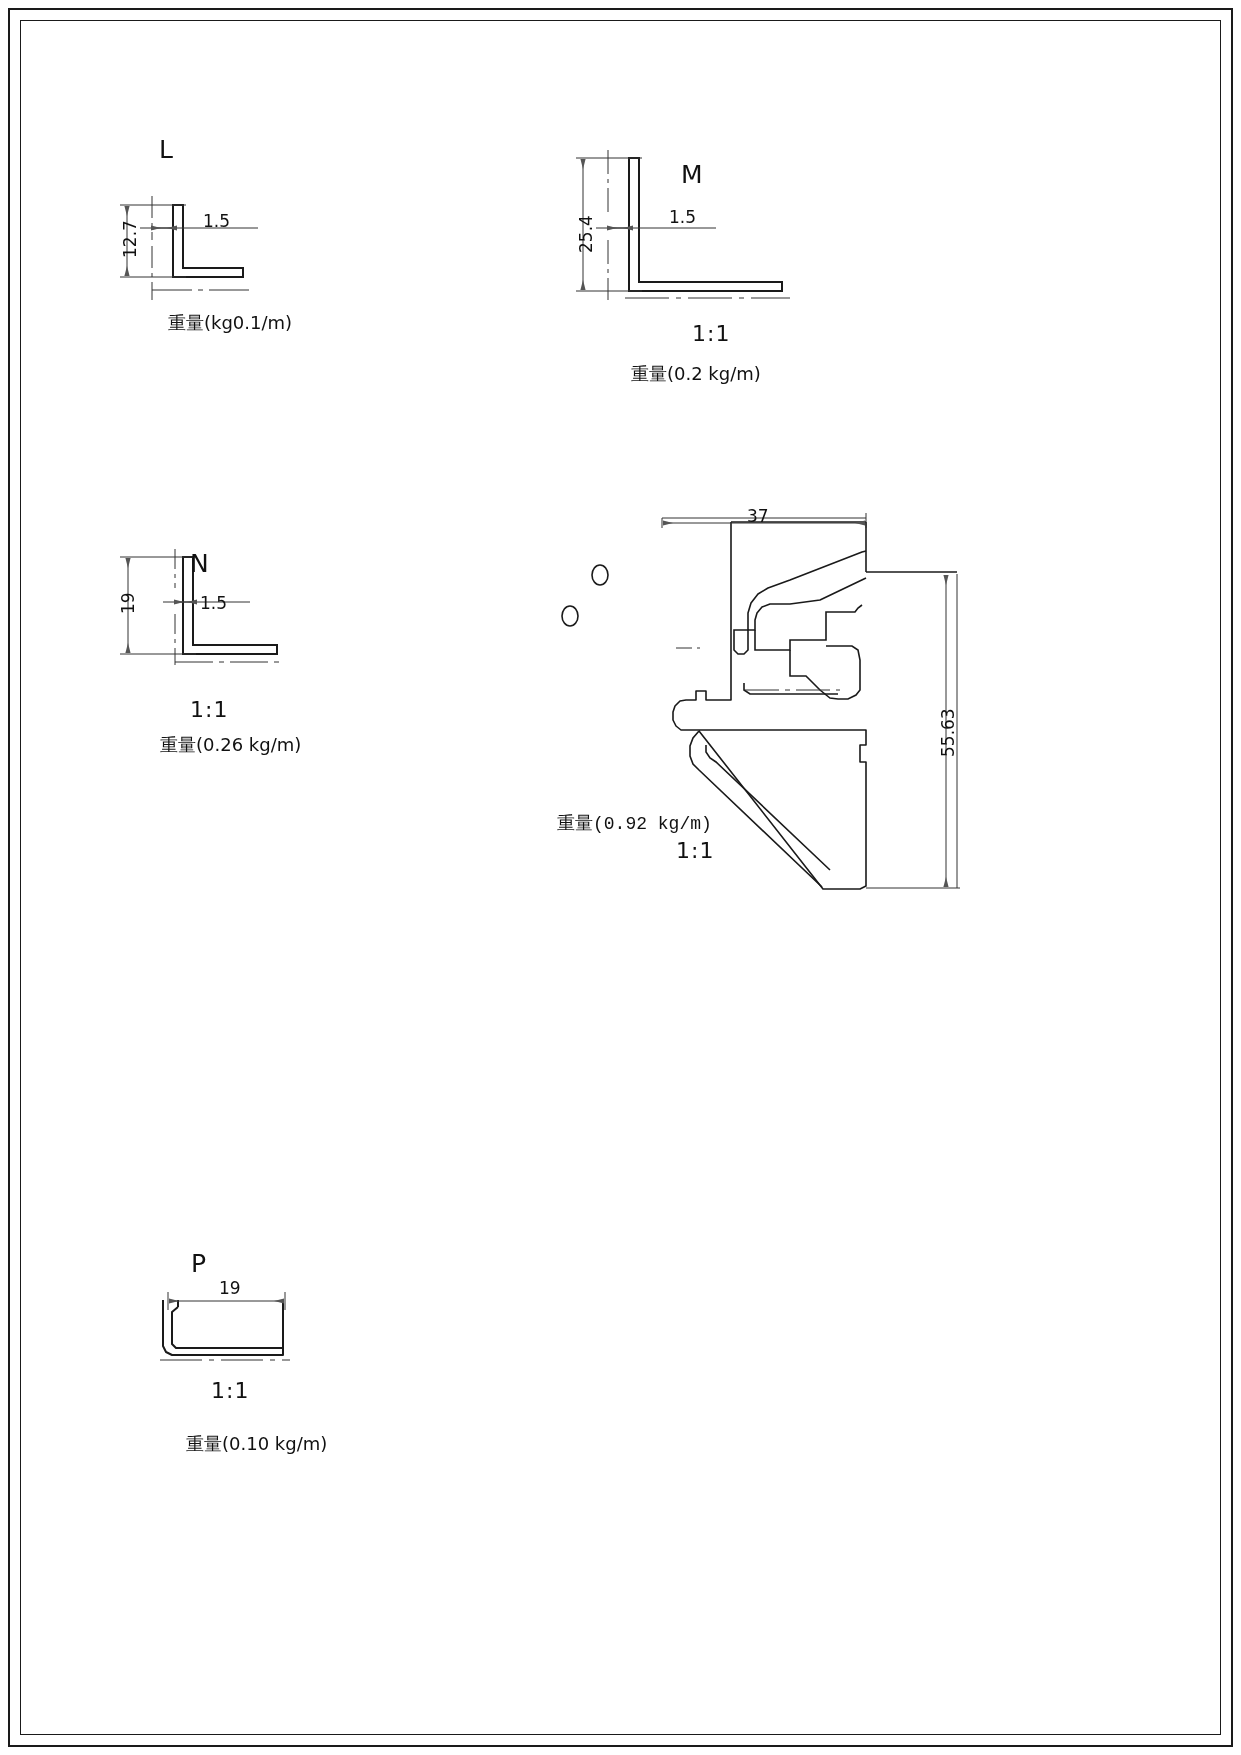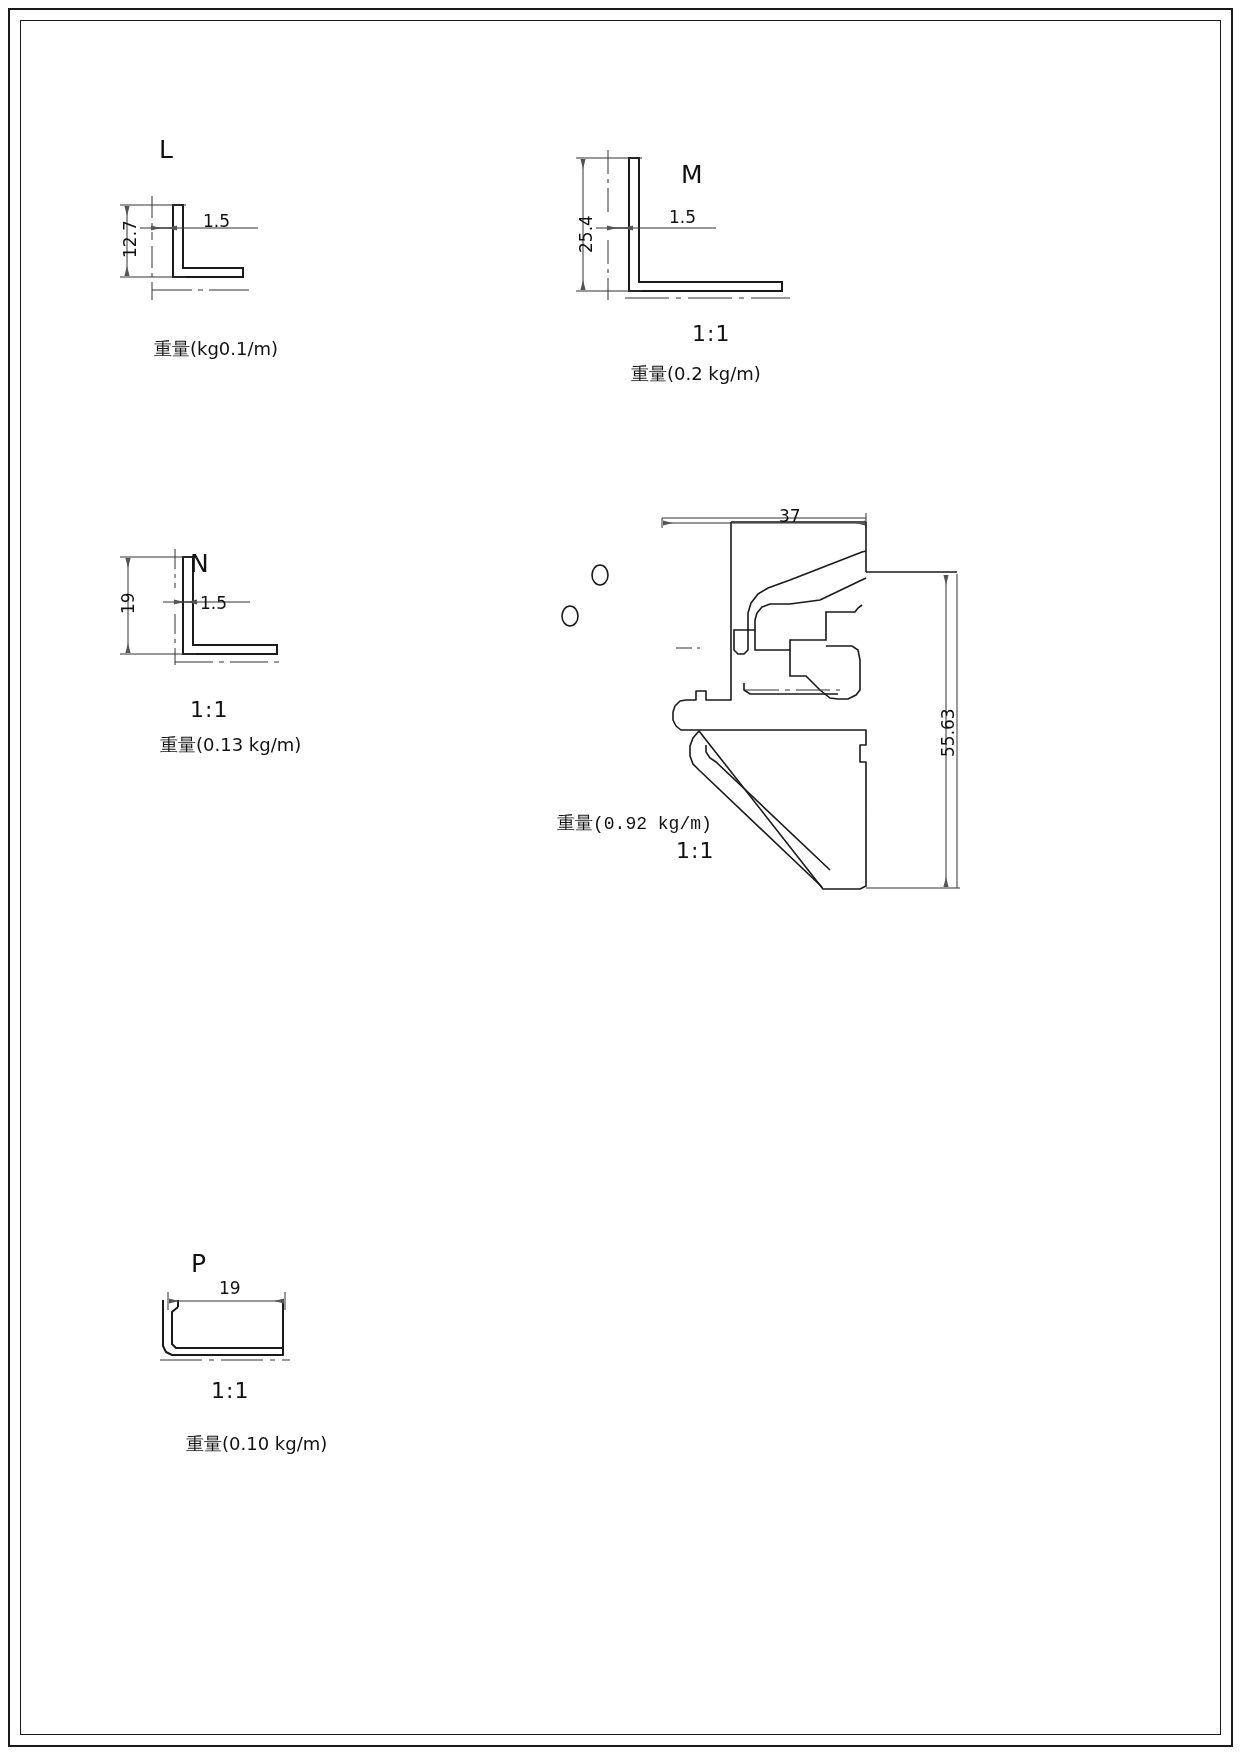--- a/index.html
+++ b/index.html
@@ -163,35 +163,35 @@
       <line x1="168" y1="1292" x2="168" y2="1310"></line>
       <line x1="285" y1="1292" x2="285" y2="1310"></line>
       <line x1="170" y1="1301" x2="283" y2="1301" marker-start="url(#arL)" marker-end="url(#ar)"></line>
       <line x1="160" y1="1360" x2="290" y2="1360" stroke-dasharray="42,7,5,7"></line>
     </g>
   </svg>
 
   <div class="lbl part-letter" style="left:159px; top:135px;">L</div>
   <div class="lbl dim-text rot90" style="left:120px; top:258px;">12.7</div>
   <div class="lbl dim-text" style="left:203px; top:211px;">1.5</div>
-  <div class="lbl weight-text" style="left:154px; top:311px;margin-top:26px;">重量(kg0.1/m)</div>
+  <div class="lbl weight-text" style="left:168px; top:311px;">重量(kg0.1/m)</div>
 
   <div class="lbl part-letter" style="left:681px; top:160px;">M</div>
   <div class="lbl dim-text rot90" style="left:576px; top:253px;">25.4</div>
   <div class="lbl dim-text" style="left:669px; top:207px;">1.5</div>
   <div class="lbl scale-text" style="left:692px; top:321px;">1:1</div>
   <div class="lbl weight-text" style="left:631px; top:362px;">重量(0.2 kg/m)</div>
 
   <div class="lbl part-letter" style="left:190px; top:549px;">N</div>
   <div class="lbl dim-text rot90" style="left:118px; top:614px;">19</div>
   <div class="lbl dim-text" style="left:200px; top:593px;">1.5</div>
   <div class="lbl scale-text" style="left:190px; top:697px;">1:1</div>
-  <div class="lbl weight-text" style="left:160px; top:733px;">重量(0.13 kg/m)</div>
+  <div class="lbl weight-text" style="left:160px; top:733px;">重量(0.26 kg/m)</div>
 
-  <div class="lbl dim-text" style="left:747px; top:506px;margin-left:32px;">37</div>
+  <div class="lbl dim-text" style="left:747px; top:506px;">37</div>
   <div class="lbl dim-text rot90" style="left:938px; top:757px;">55.63</div>
   <div class="lbl scale-text" style="left:676px; top:838px;">1:1</div>
   <div class="lbl weight-text" style="left:557px; top:811px;font-family:Liberation Mono, monospace;">重量(0.92 kg/m)</div>
 
   <div class="lbl part-letter" style="left:191px; top:1249px;">P</div>
   <div class="lbl dim-text" style="left:219px; top:1278px;">19</div>
   <div class="lbl scale-text" style="left:211px; top:1378px;">1:1</div>
   <div class="lbl weight-text" style="left:186px; top:1432px;">重量(0.10 kg/m)</div>
 
 </div>

